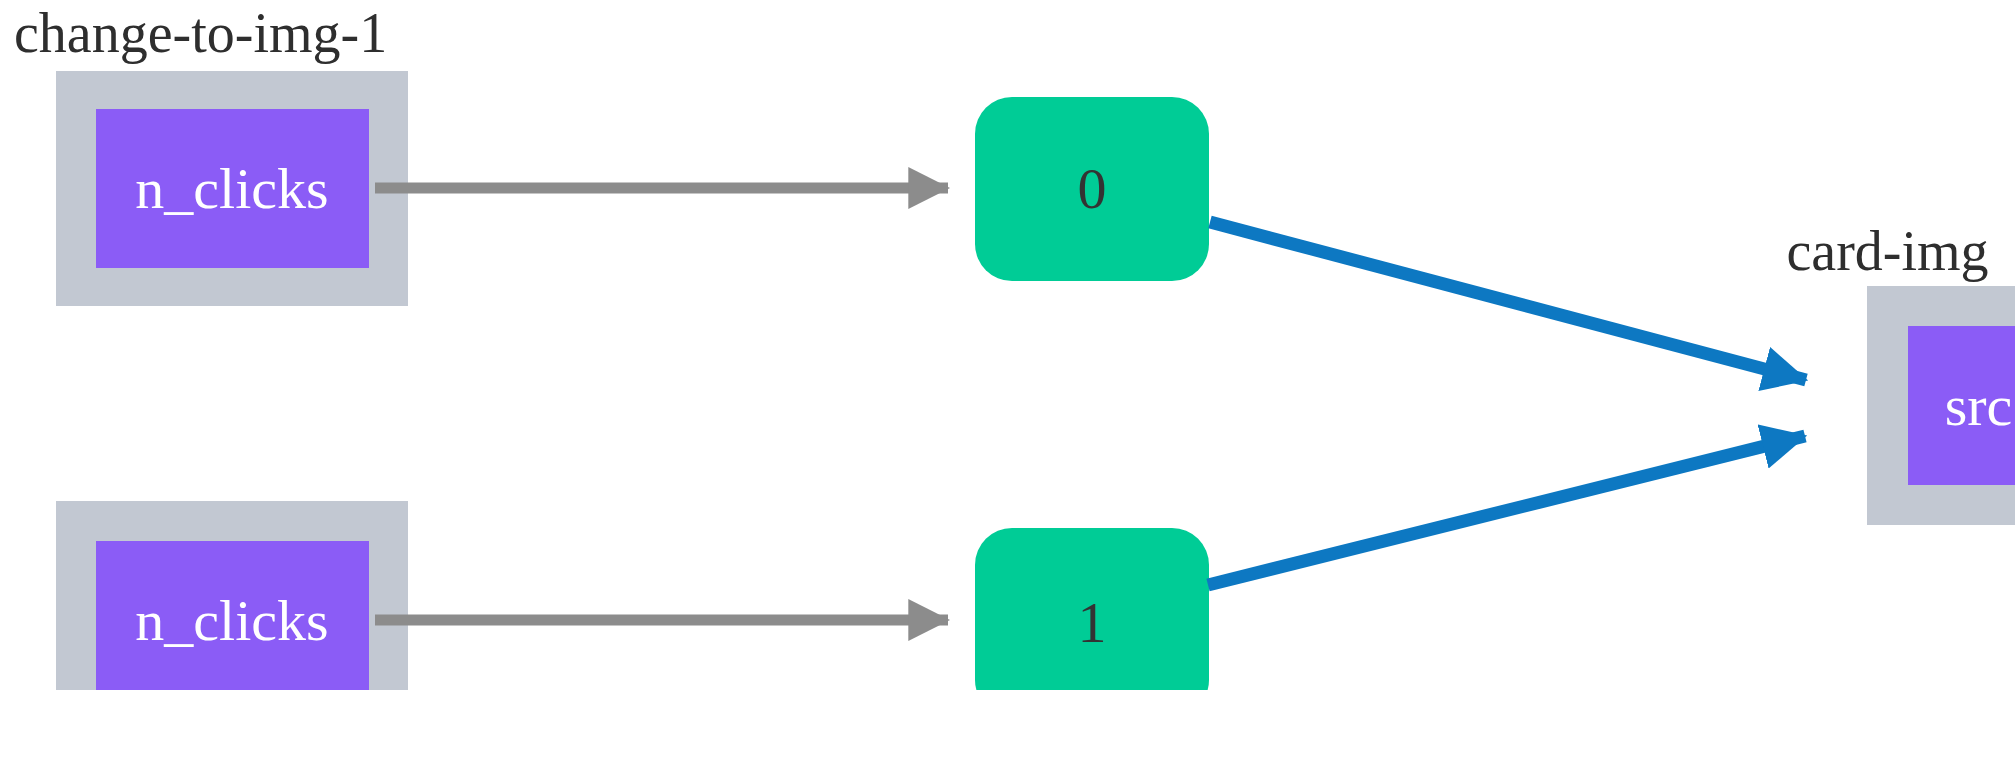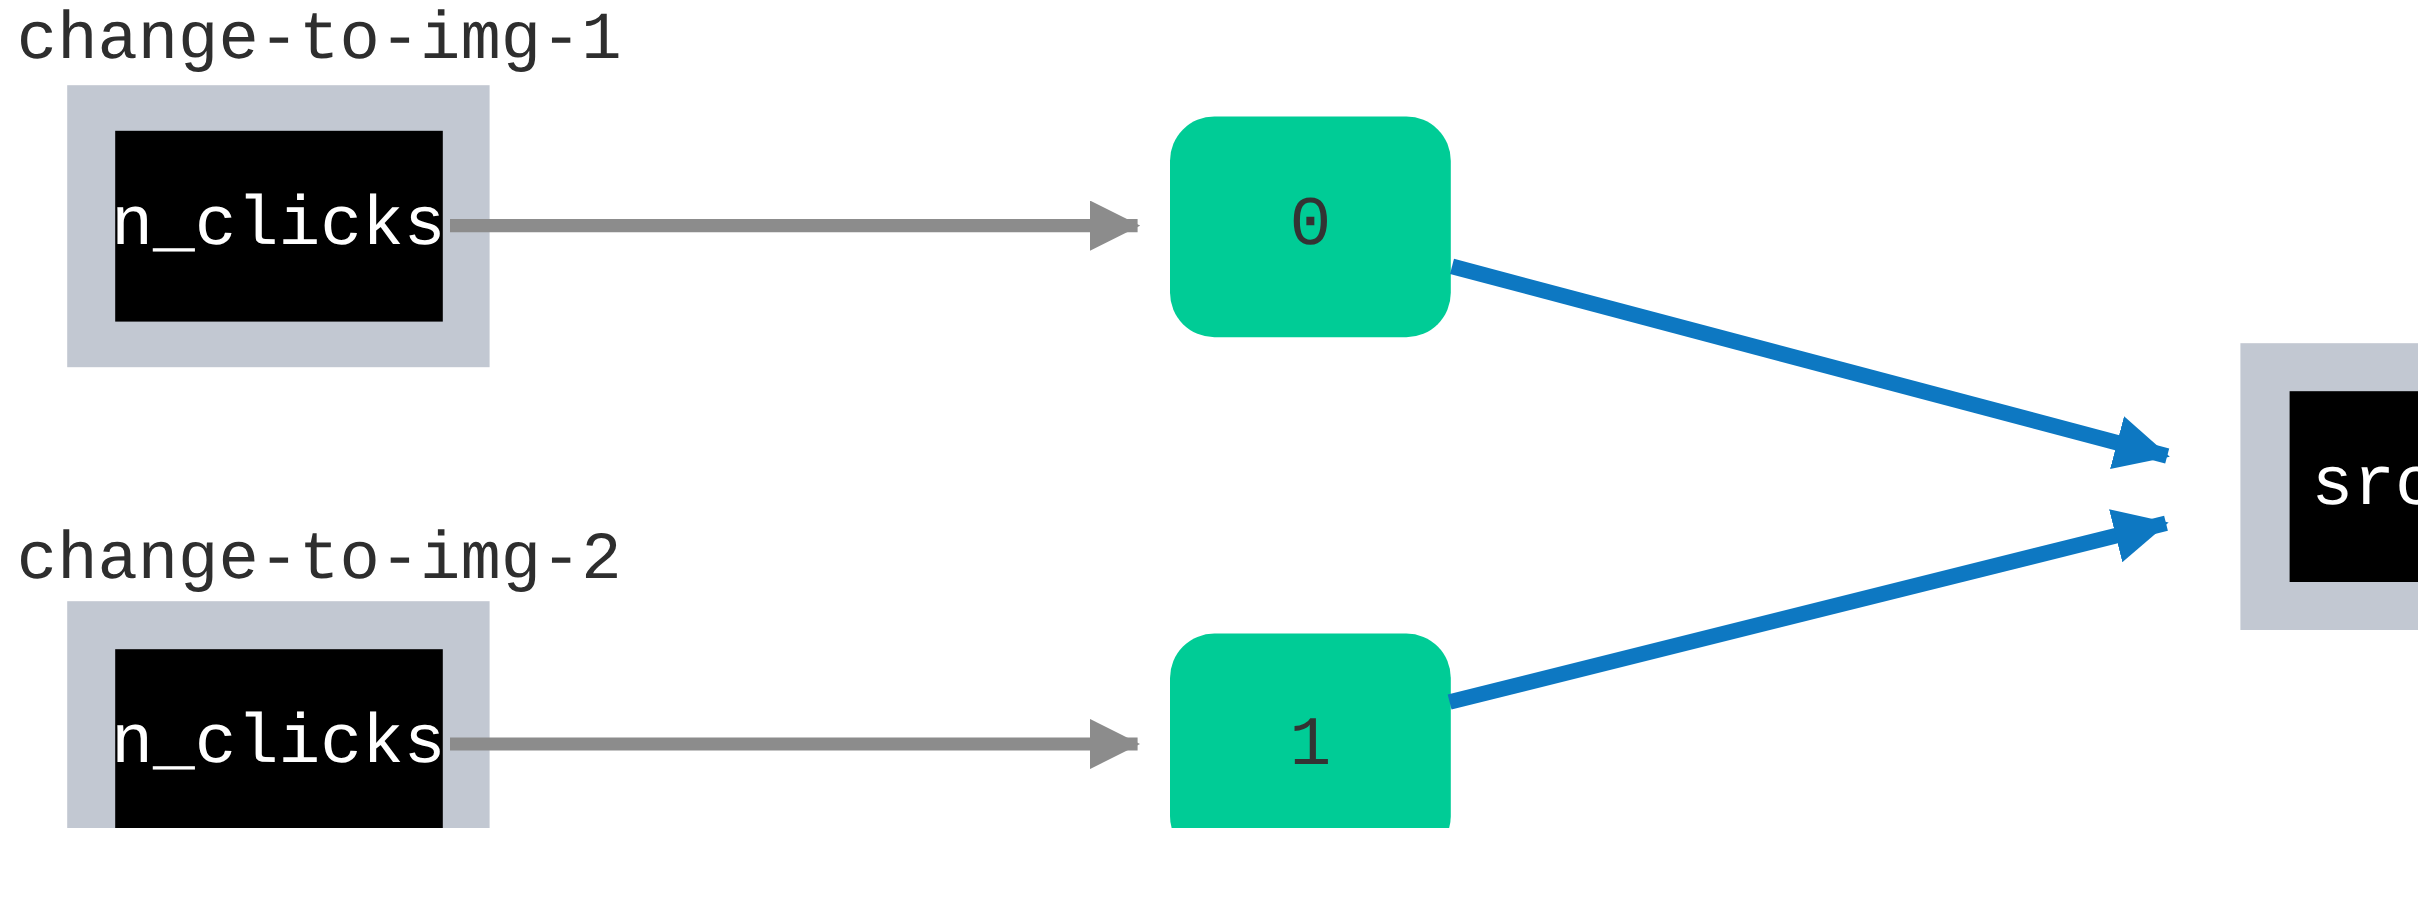--- a/index.html
+++ b/index.html
@@ -2,38 +2,38 @@
 <html><head>
 <meta charset="utf-8">
 <style>
   html, body { margin: 0; padding: 0; background: #ffffff; }
   .stage {
     position: relative;
     width: 2015px;
     height: 690px;
     background: #ffffff;
     overflow: hidden;
-    font-family: Liberation Mono, monospace;
+    font-family: Liberation Serif, serif;
   }
   .component-label {
     position: absolute;
     font-size: 56px;
     line-height: 62px;
     color: #2e2e2e;
     white-space: nowrap;
   }
   .component-box {
     position: absolute;
     background: #c2c8d2;
     display: flex;
     align-items: center;
     justify-content: center;
   }
   .property-box {
-    background: #000000;
+    background: #8b5cf6;
     color: #ffffff;
     font-size: 58px;
     display: flex;
     align-items: center;
     justify-content: center;
     white-space: nowrap;
   }
   .callback-node {
     position: absolute;
     background: #00cc96;
@@ -61,35 +61,35 @@
 
 <div class="stage">
 
   <div class="component-label" style="left:14px; top:2px;">change-to-img-1</div>
   <div class="component-box" style="left:56px; top:71px; width:352px; height:235px;">
     <div class="property-box" style="width:273px; height:159px;">
       <span>n_clicks</span>
     </div>
   </div>
 
-  <div class="component-label" style="left:14px; top:436px;">change-to-img-2</div>
   <div class="component-box" style="left:56px; top:501px; width:352px; height:239px;">
     <div class="property-box" style="width:273px; height:159px;">
       <span>n_clicks</span>
     </div>
   </div>
 
   <div class="callback-node" style="left:975px; top:97px; width:234px; height:184px;">
     <div>0</div>
   </div>
 
   <div class="callback-node" style="left:975px; top:528px; width:234px; height:189px;">
     <div>1</div>
   </div>
 
+  <div class="component-label" style="left:1776px; top:220px; width:223px; text-align:center;">card-img</div>
   <div class="component-box" style="left:1867px; top:286px; width:223px; height:239px;">
     <div class="property-box" style="width:141px; height:159px;">
       <span>src</span>
     </div>
   </div>
 
   <svg class="edges-overlay" width="2015" height="759" viewBox="0 0 2015 759" xmlns="http://www.w3.org/2000/svg">
     <defs>
       <marker id="head-gray" viewBox="0 0 10 10" refX="9.5" refY="5" markerWidth="3.8" markerHeight="3.8" orient="auto">
         <path d="M0,0 L10,5 L0,10 z" fill="#8c8c8c"></path>

